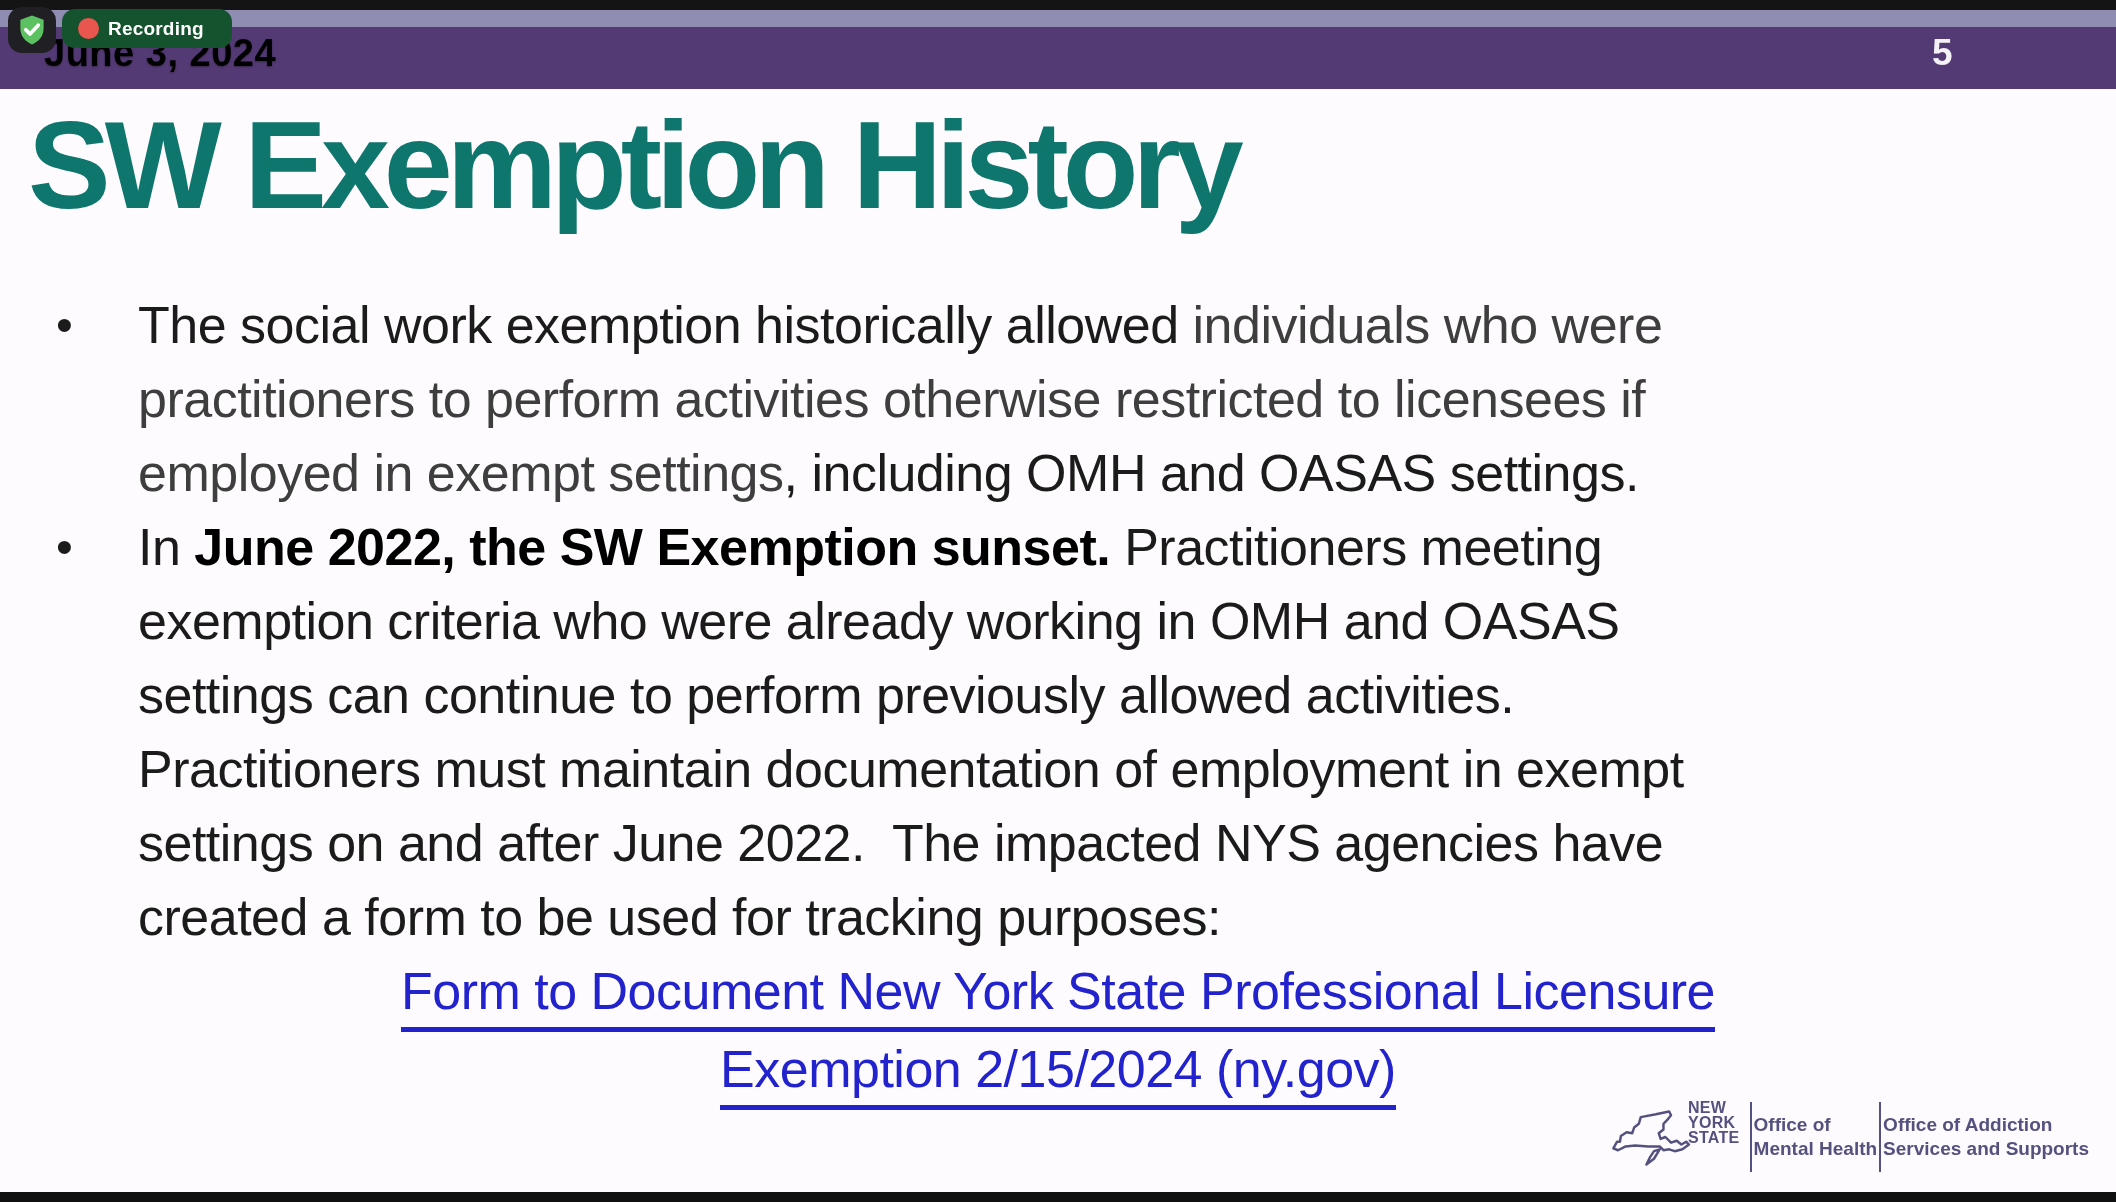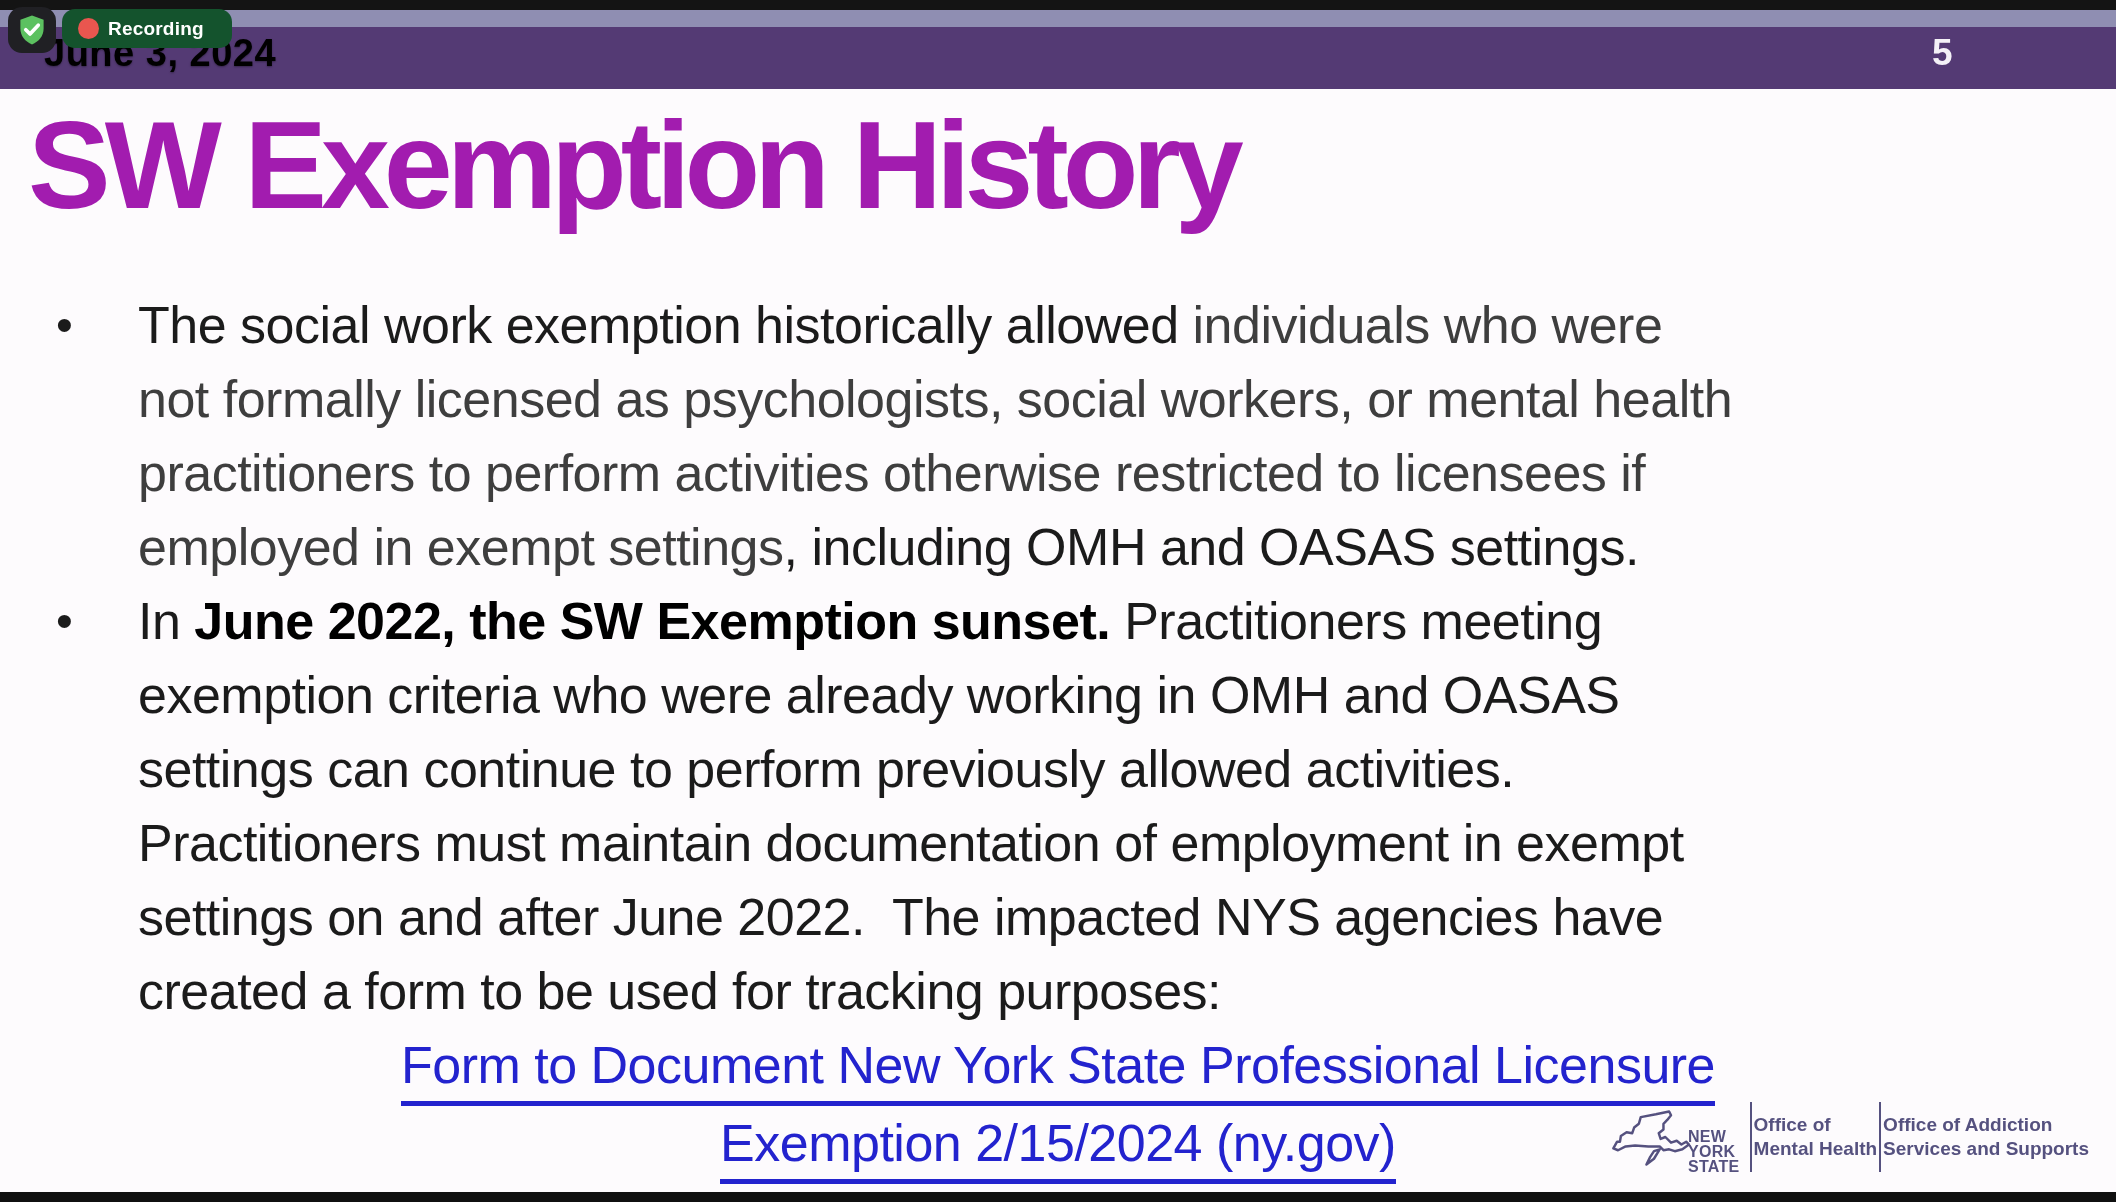--- a/index.html
+++ b/index.html
@@ -37,21 +37,21 @@
     background:#14532d; border-radius:13px; z-index:6;
     display:flex; align-items:center; gap:9px; padding:0 16px;
   }
   .rec-dot { width:21px; height:21px; border-radius:50%; background:#e9564f; flex:0 0 auto; }
   .rec-label { color:#ffffff; font-size:19px; font-weight:700; letter-spacing:0.2px; }
 
   
   .slide-title {
     position:absolute; left:28px; top:96px;
     font-size:124px; line-height:1.12; font-weight:700;
-    letter-spacing:-6px; color:#a21caf;
+    letter-spacing:-6px; color:#0f766e;
     white-space:nowrap;
   }
 
   .body-block { position:absolute; left:0; top:288px; width:2116px; }
   .bline {
     position:relative;
     padding-left:138px; padding-right:30px;
     font-size:52px; line-height:74px;
     letter-spacing:-0.5px;
     white-space:pre-wrap;
@@ -75,21 +75,21 @@
     white-space:pre;
   }
 
   
   .footer-logo {
     position:absolute; left:1606px; top:1100px; width:460px; height:74px;
     color:#55517f; display:flex; align-items:stretch; z-index:3;
   }
   .nys-map { width:96px; height:70px; flex:0 0 auto; margin-top:2px; }
   .state-name {
-    display:flex; flex-direction:column; justify-content:flex-end;
+    display:flex; flex-direction:column; justify-content:flex-start;
     font-weight:700; font-size:16px; line-height:15px; letter-spacing:0.3px;
     margin-left:-14px; margin-right:10px;
   }
   .logo-divider { width:2px; background:#55517f; margin:2px 0; flex:0 0 auto; }
   .agency {
     display:flex; flex-direction:column; justify-content:center;
     font-weight:700; font-size:19px; line-height:24px;
     padding:0 2px;
     white-space:nowrap;
   }
@@ -119,21 +119,20 @@
   <div class="rec-pill">
     <span class="rec-dot"></span>
     <span class="rec-label">Recording</span>
   </div>
 
   <div class="slide-title">SW Exemption History</div>
 
   <div class="body-block">
     <div id="bullet-list">
         <div class="bline"><span class="dot">•</span><span class="seg-k">The social work exemption historically allowed </span><span class="seg-g">individuals who were</span></div>
-        <div class="bline"><span class="seg-g">not formally licensed as psychologists, social workers, or mental health</span></div>
         <div class="bline"><span class="seg-g">practitioners to perform activities otherwise restricted to licensees if</span></div>
         <div class="bline"><span class="seg-g">employed in exempt settings</span><span class="seg-k">, including OMH and OASAS settings.</span></div>
         <div class="bline"><span class="dot">•</span><span class="seg-k">In </span><span class="seg-b">June 2022, the SW Exemption sunset.</span><span class="seg-k"> Practitioners meeting</span></div>
         <div class="bline"><span class="seg-k">exemption criteria who were already working in OMH and OASAS</span></div>
         <div class="bline"><span class="seg-k">settings can continue to perform previously allowed activities.</span></div>
         <div class="bline"><span class="seg-k">Practitioners must maintain documentation of employment in exempt</span></div>
         <div class="bline"><span class="seg-k">settings on and after June 2022.  The impacted NYS agencies have</span></div>
         <div class="bline"><span class="seg-k">created a form to be used for tracking purposes:</span></div>
       </div>
 

